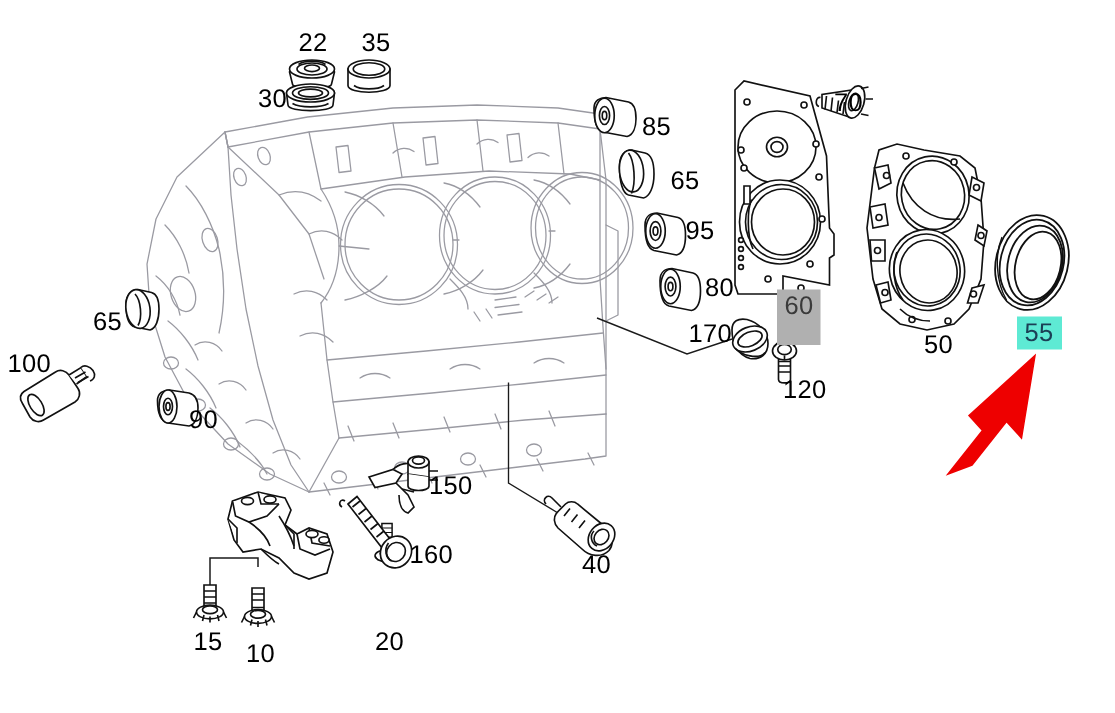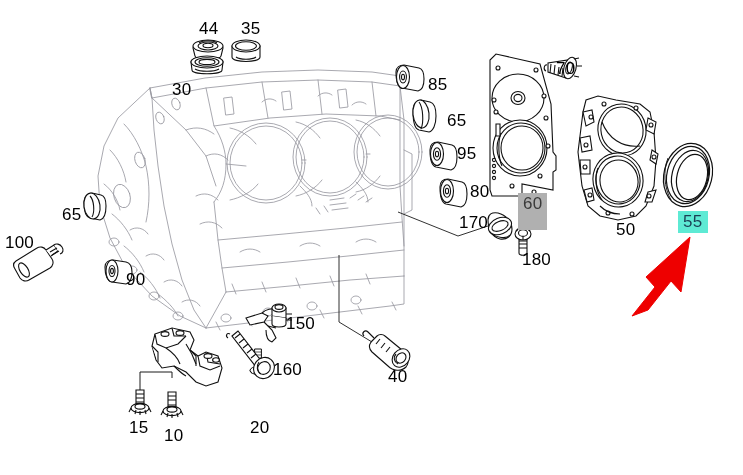--- a/index.html
+++ b/index.html
@@ -422,31 +422,31 @@
       <path d="M259,362 C256,366 257,372 261,374" fill="none"></path>
       <path d="M230,334 C227,332 225,336 228,338" fill="none"></path>
     </g>
 
     <g>
       <path d="M632,316 L655,287 L646,277 L690,237 L681,292 L671,281 L648,310 Z" fill="#ee0000" stroke="#ee0000" stroke-width="1"></path>
     </g>
 
   </svg>
 
-  <div class="callout" style="left:199px; top:20px;">44</div>
+  <div class="callout" style="left:199px; top:20px;">22</div>
   <div class="callout" style="left:241px; top:20px;">35</div>
-  <div class="callout" style="left:172px; top:57px;margin-top:24px;">30</div>
+  <div class="callout" style="left:172px; top:57px;">30</div>
   <div class="callout" style="left:556px; top:36px;margin-top:24px;">70</div>
   <div class="callout" style="left:428px; top:76px;">85</div>
   <div class="callout" style="left:447px; top:112px;">65</div>
   <div class="callout" style="left:457px; top:145px;">95</div>
   <div class="callout" style="left:470px; top:183px;">80</div>
   <div class="callout hl-gray" style="left:518px; top:193px;">60</div>
   <div class="callout" style="left:459px; top:214px;">170</div>
-  <div class="callout" style="left:522px; top:251px;">180</div>
+  <div class="callout" style="left:522px; top:251px;">120</div>
   <div class="callout" style="left:604px; top:221px;margin-left:12px;">50</div>
   <div class="callout hl-blue" style="left:678px; top:211px;">55</div>
   <div class="callout" style="left:62px; top:206px;">65</div>
   <div class="callout" style="left:5px; top:234px;">100</div>
   <div class="callout" style="left:82px; top:271px;margin-left:44px;">90</div>
   <div class="callout" style="left:286px; top:315px;">150</div>
   <div class="callout" style="left:273px; top:361px;">160</div>
   <div class="callout" style="left:388px; top:368px;">40</div>
   <div class="callout" style="left:129px; top:419px;text-align:right;">15</div>
   <div class="callout" style="left:164px; top:427px;">10</div>

